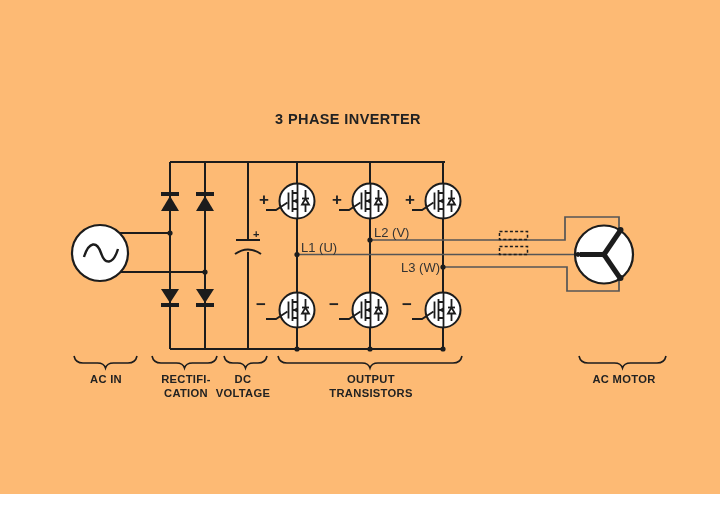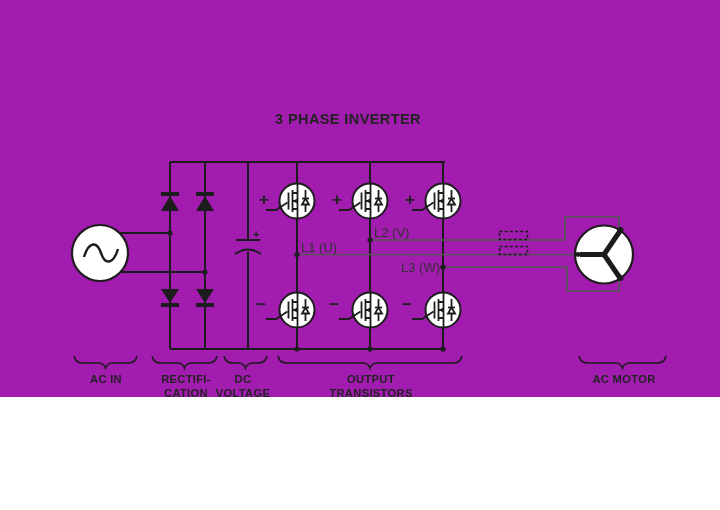--- a/index.html
+++ b/index.html
@@ -1,16 +1,16 @@
 <!DOCTYPE html>
 <html><head>
 <meta charset="utf-8">
 <style>
   html,body { margin:0; padding:0; background:#ffffff; }
-  .stage { position:relative; width:720px; height:397px; background:#a21caf; overflow:hidden; }
+  .stage { position:relative; width:720px; height:494px; background:#fdba74; overflow:hidden; }
   svg { display:block; }
   svg text { font-family:"Liberation Sans","DejaVu Sans",sans-serif; fill:#222222; }
   .title  { font-size:14.5px; font-weight:bold; letter-spacing:0.4px; }
   .lbl    { font-size:11.2px; font-weight:bold; letter-spacing:0.3px; }
   .phase  { font-size:13px; fill:#333333; }
   .pol    { font-size:17px; font-weight:bold; }
   .cappol { font-size:11px; font-weight:bold; }
   .wire   { stroke:#1c1c1c; stroke-width:2; fill:none; }
   .pwire  { stroke:#555555; stroke-width:1.7; fill:none; }
   .brace  { stroke:#1c1c1c; stroke-width:1.6; fill:none; }

